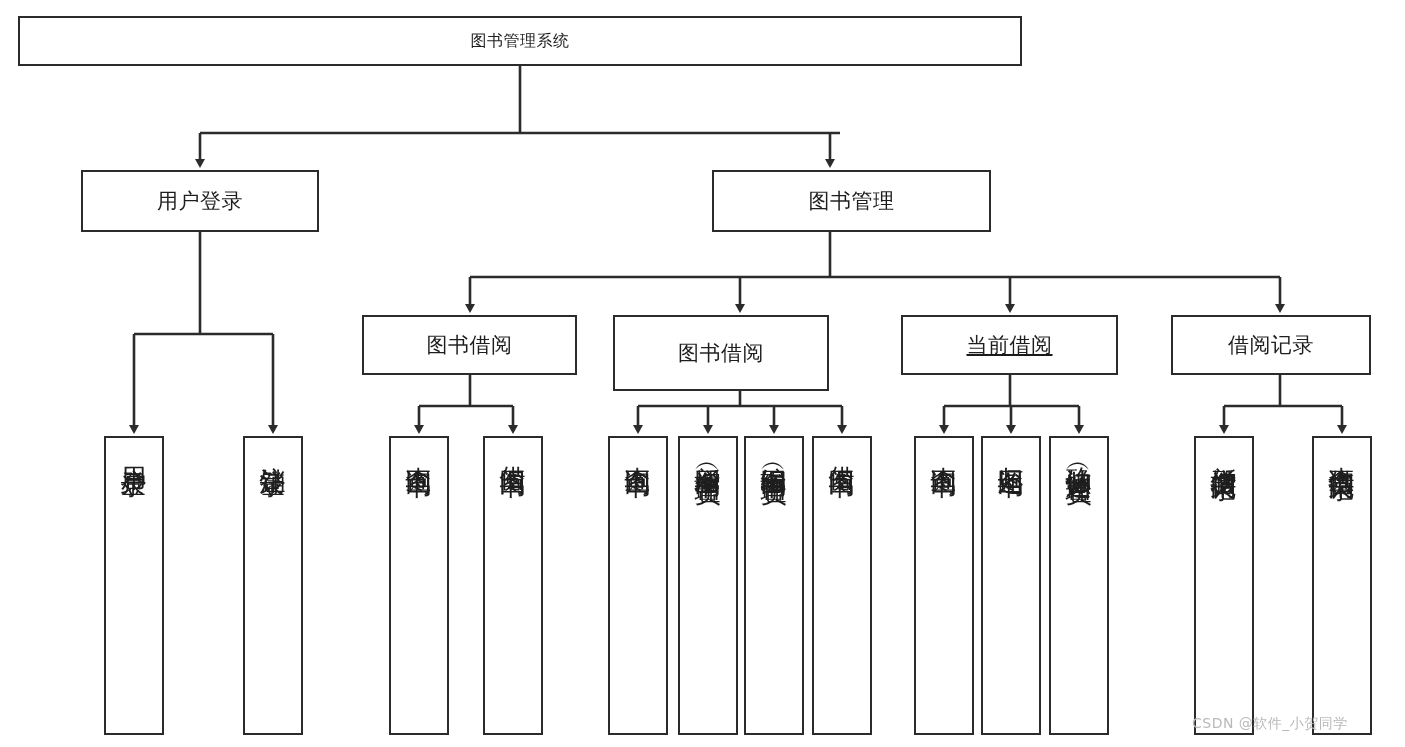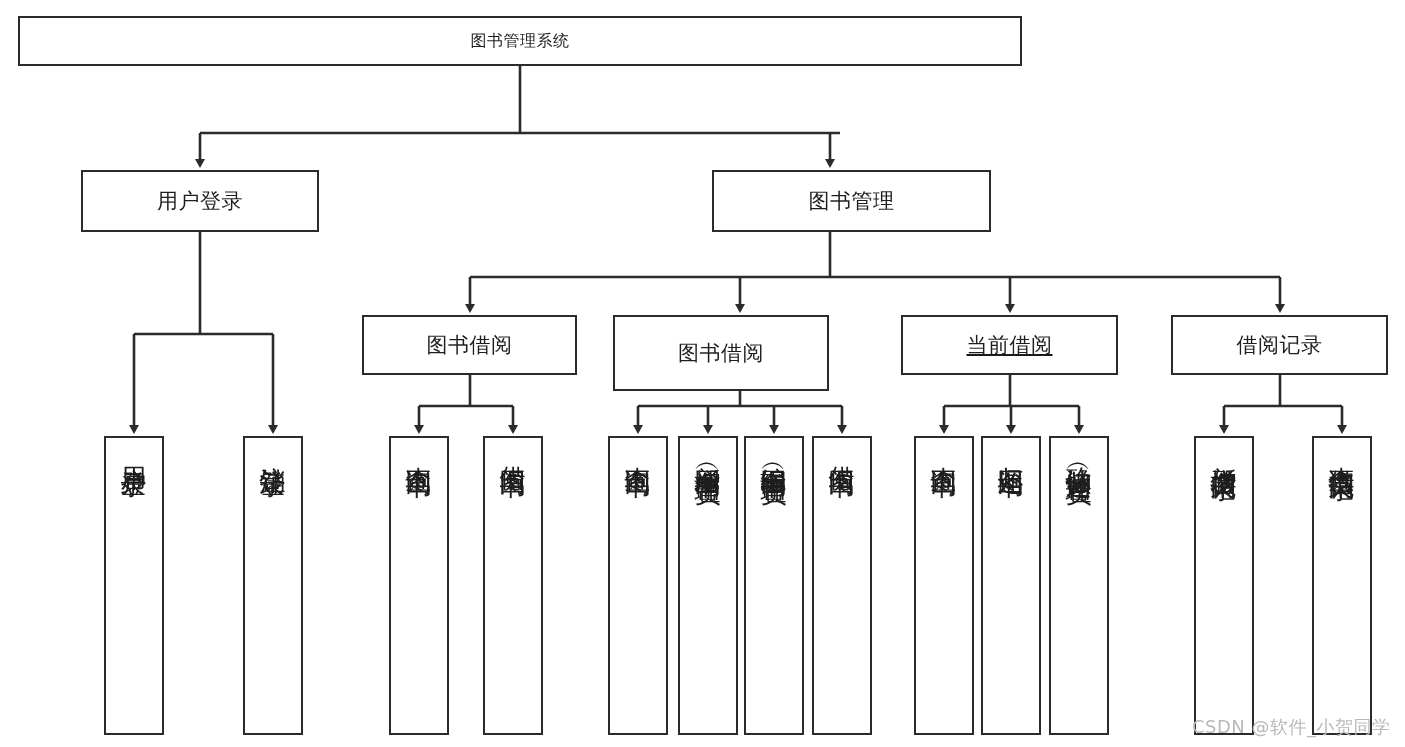--- a/index.html
+++ b/index.html
@@ -61,21 +61,21 @@
   .node.vert .label {
     writing-mode: vertical-rl;
     text-orientation: upright;
     font-size: 26px;
     line-height: 1.0;
     letter-spacing: 2px;
     white-space: nowrap;
   }
   .watermark {
     position: absolute;
-    font-size: 18px;
+    font-size: 14px;
     color: #b9b9b9;
     white-space: nowrap;
     z-index: 5;
     letter-spacing: 0.5px;
   }
 </style>
 </head>
 <body>
 
 <div id="canvas">
@@ -148,21 +148,21 @@
   </div>
 
   <div class="node horiz" style="left:613px; top:315px; width:216px; height:76px;">
     <span class="label">图书借阅</span>
   </div>
 
   <div class="node horiz" style="left:901px; top:315px; width:217px; height:60px;text-decoration:underline;">
     <span class="label">当前借阅</span>
   </div>
 
-  <div class="node horiz" style="left:1171px; top:315px; width:217px; height:60px;">
+  <div class="node horiz" style="left:1171px; top:315px; width:200px; height:60px;">
     <span class="label">借阅记录</span>
   </div>
 
   <div class="node vert" style="left:104px; top:436px; width:60px; height:299px;">
     <span class="label">用户登录</span>
   </div>
 
   <div class="node vert" style="left:243px; top:436px; width:60px; height:299px;">
     <span class="label">注销登录</span>
   </div>

